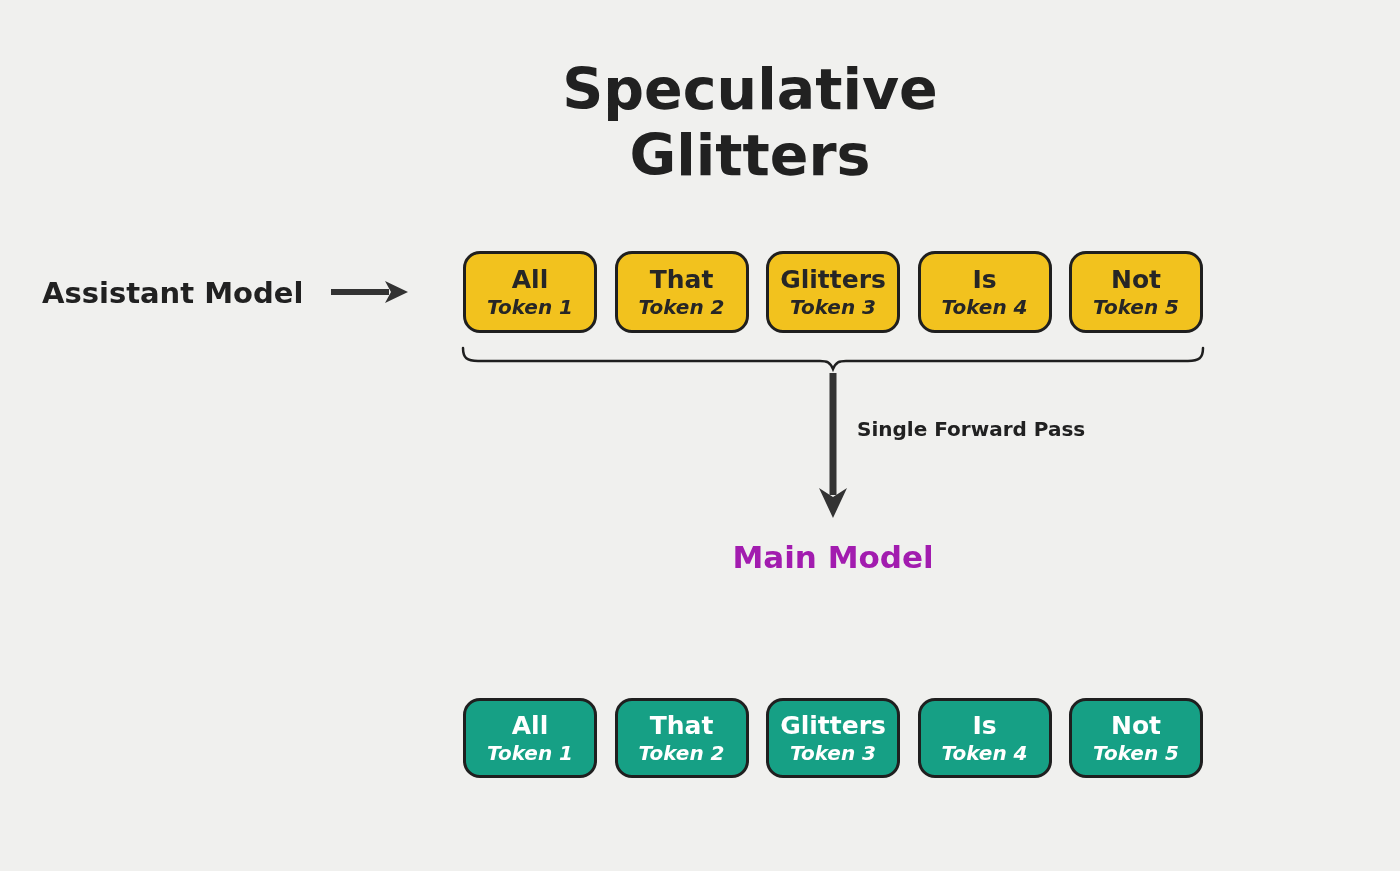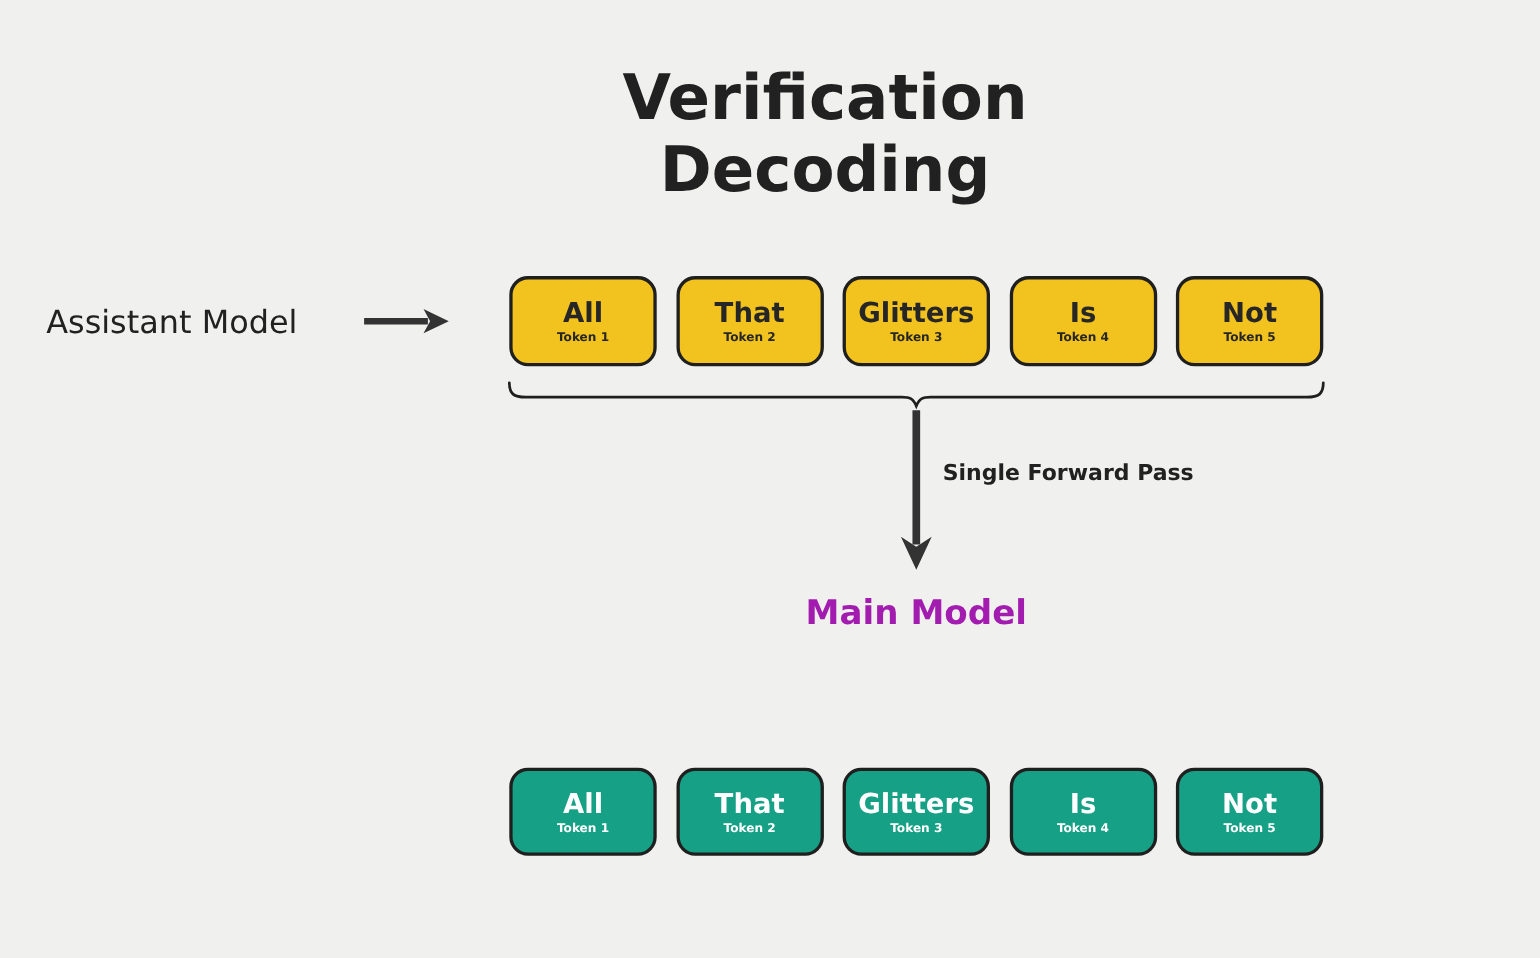--- a/index.html
+++ b/index.html
@@ -25,21 +25,21 @@
     font-weight: 800;
     letter-spacing: 0px;
     color: #212121;
   }
 
   .assistant-label {
     position: absolute;
     top: 276px;
     left: 42px;
     font-size: 29px;
-    font-weight: 400;
+    font-weight: 700;
     color: #212121;
   }
 
   .h-arrow { position: absolute; left: 328px; top: 279px; }
   .v-arrow { position: absolute; left: 818px; top: 371px; }
   .brace   { position: absolute; left: 455px; top: 345px; }
 
   .token-row {
     position: absolute;
     left: 463px;
@@ -64,21 +64,21 @@
     height: 82px;
     background: #F2C21E;
     color: #262626;
   }
   .token-row.verified .token {
     height: 80px;
     background: #16A085;
     color: #FFFFFF;
   }
   .token-word  { font-size: 25px; font-weight: 800; line-height: 1.1; }
-  .token-label { font-size: 11px; font-weight: 700; line-height: 1.1; }
+  .token-label { font-size: 20px; font-weight: 700; line-height: 1.1; font-style: italic; }
 
   .forward-pass-label {
     position: absolute;
     left: 857px;
     top: 417px;
     font-size: 20px;
     font-weight: 800;
     color: #212121;
   }
 
@@ -92,21 +92,21 @@
     font-weight: 800;
     line-height: 44px;
     color: #a21caf;
   }
 </style>
 </head>
 <body>
 
 <div class="canvas">
 
-  <div class="title">Verification Decoding</div>
+  <div class="title">Speculative Glitters</div>
 
   <div class="assistant-label">Assistant Model</div>
 
   <svg class="h-arrow" width="82" height="26" viewBox="0 0 82 26">
     <line x1="3" y1="13" x2="61" y2="13" stroke="#333333" stroke-width="6"></line>
     <polygon points="57,2 80,13 57,24 63,13" fill="#333333"></polygon>
   </svg>
 
   <div class="token-row draft">
     <div class="token">

